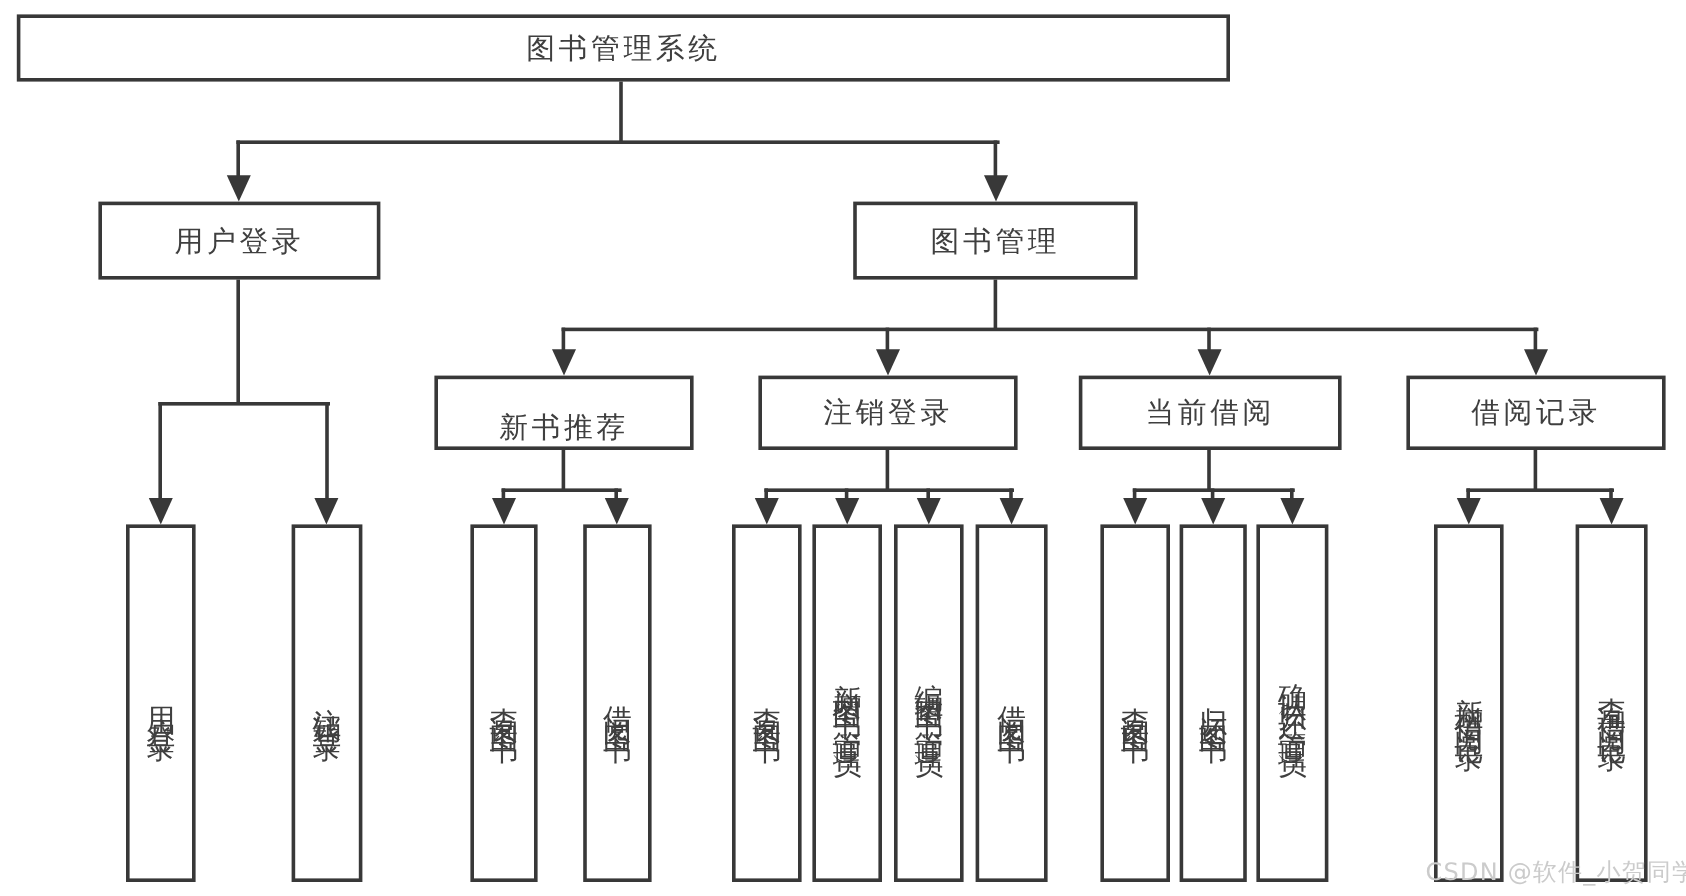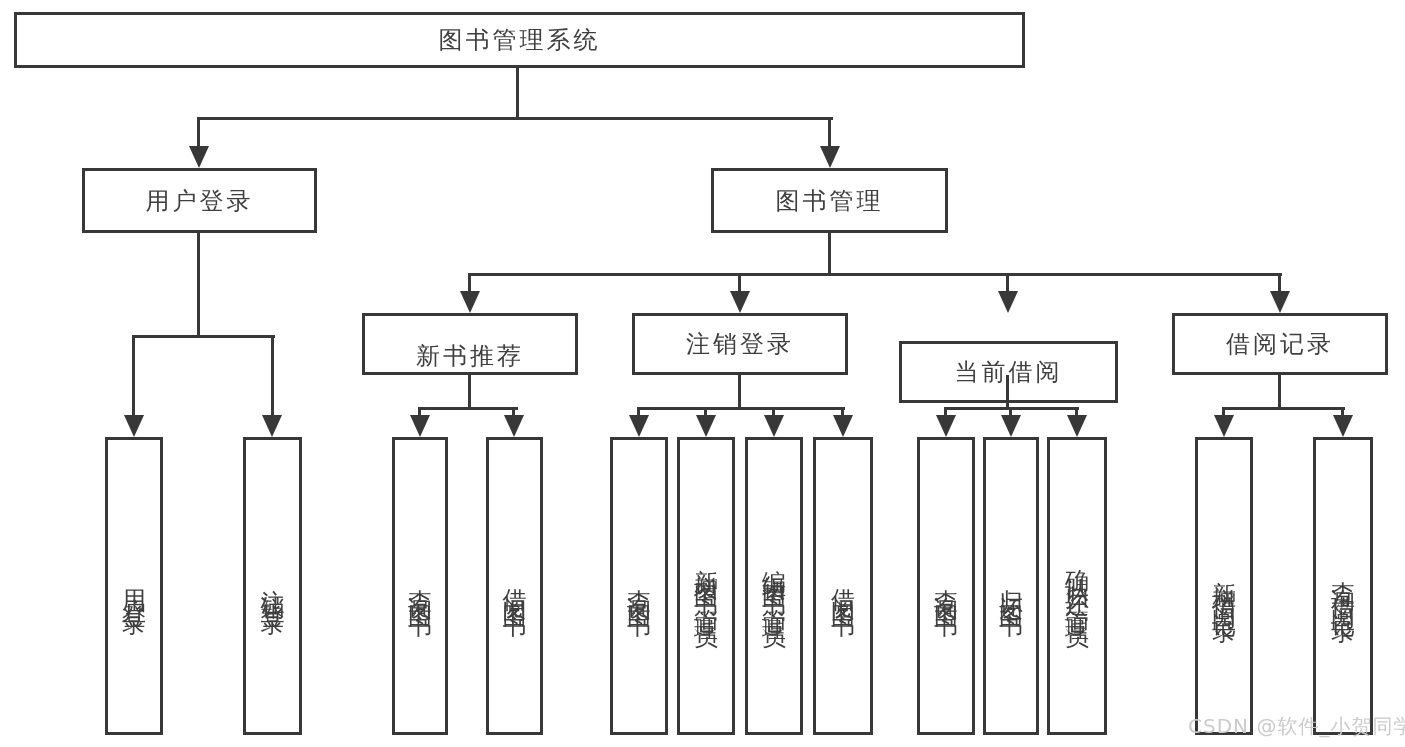--- a/index.html
+++ b/index.html
@@ -47,21 +47,21 @@
   </div>
 
   <div class="node hnode" style="left:362px;top:313px;width:216px;height:62px;align-items:flex-end;">
     <span>新书推荐</span>
   </div>
 
   <div class="node hnode" style="left:632px;top:313px;width:216px;height:62px;">
     <span>注销登录</span>
   </div>
 
-  <div class="node hnode" style="left:899px;top:313px;width:219px;height:62px;margin-top:28px;">
+  <div class="node hnode" style="left:899px;top:313px;width:219px;height:62px;">
     <span>当前借阅</span>
   </div>
 
   <div class="node hnode" style="left:1172px;top:313px;width:216px;height:62px;">
     <span>借阅记录</span>
   </div>
 
   <div class="node vnode" style="left:105px;top:437px;width:58px;height:298px;">
     <span>用户登录</span>
   </div>

